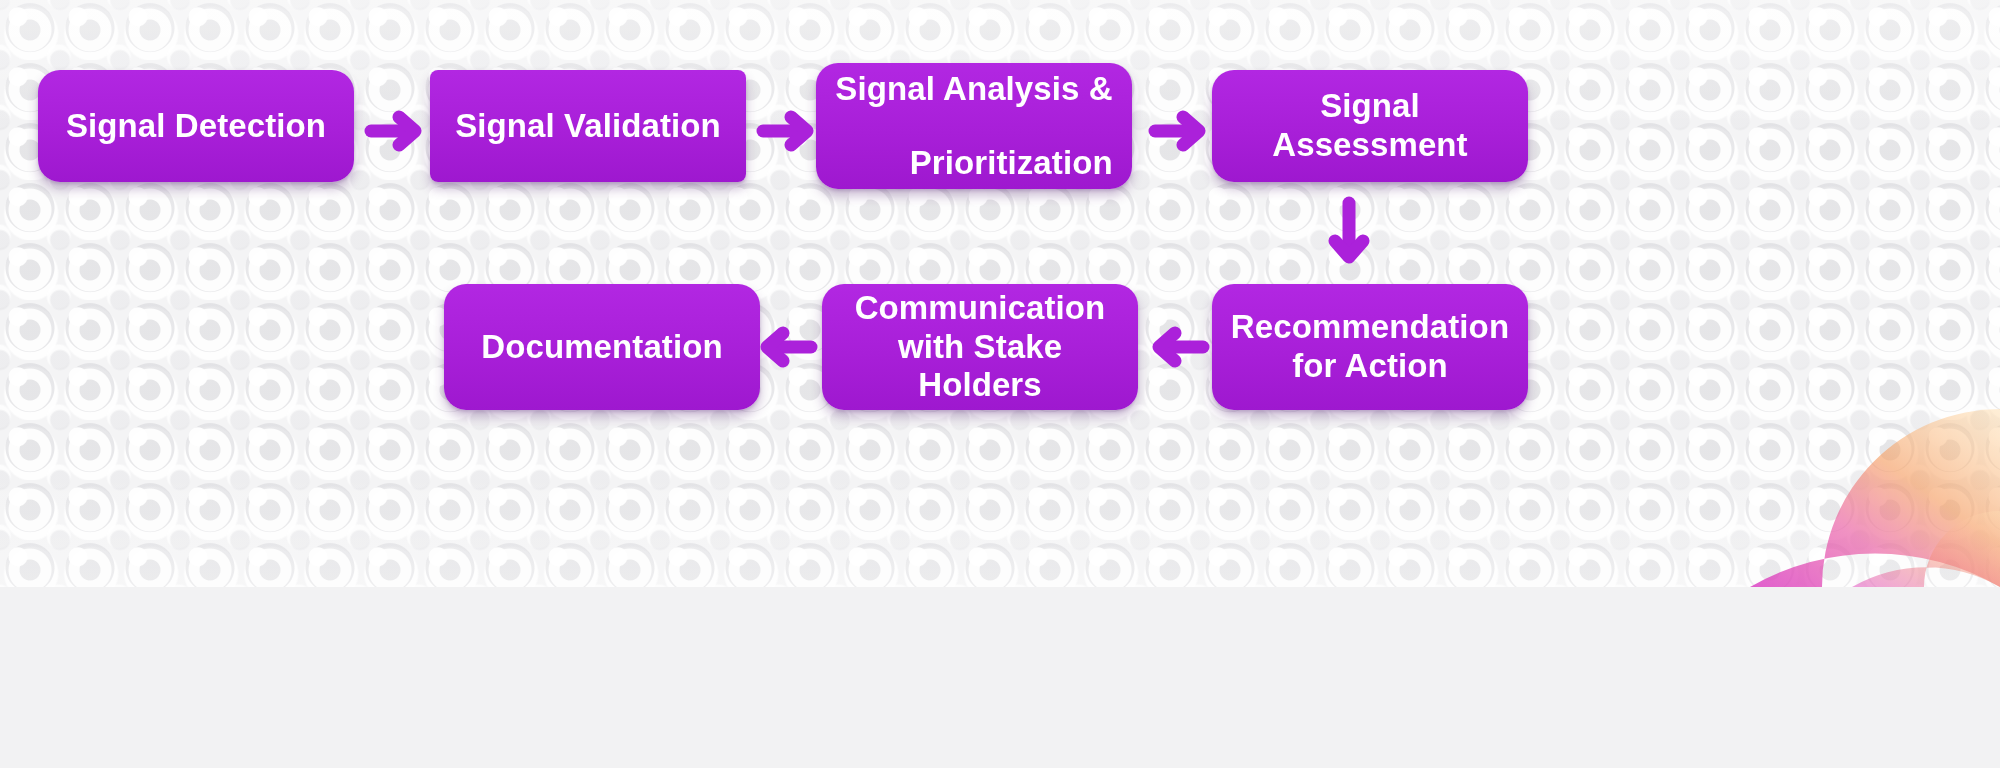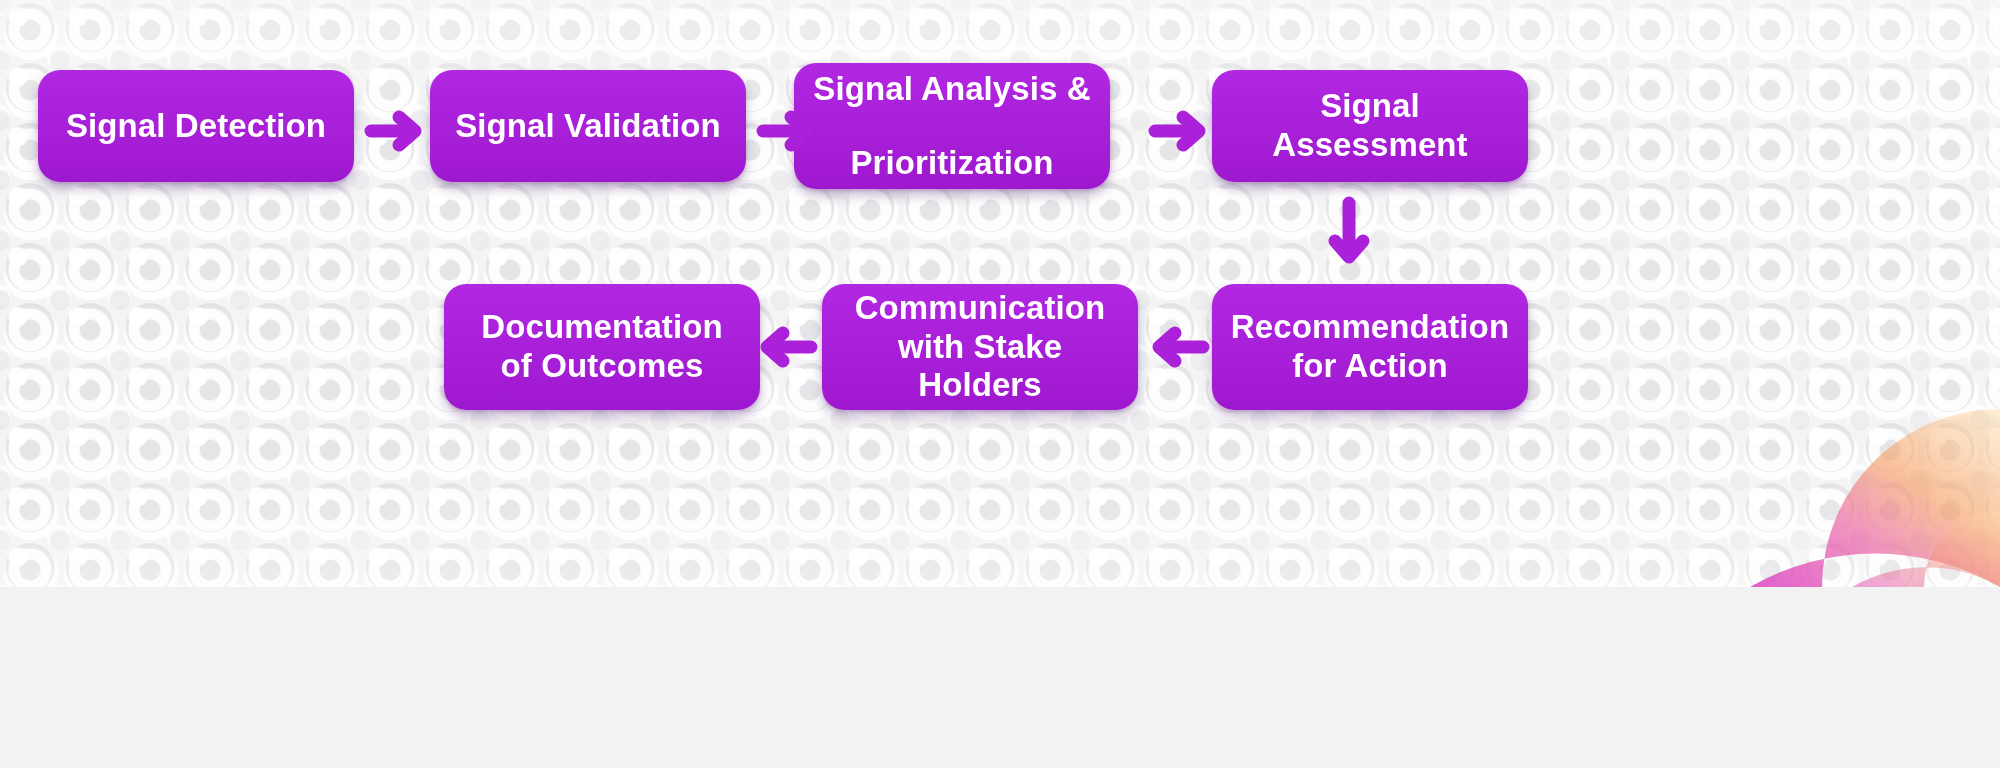--- a/index.html
+++ b/index.html
@@ -102,25 +102,25 @@
         <path d="M330 250 A 250 250 0 0 0 80 250 L 152 250 A 178 178 0 0 1 330 72 Z" fill="url(#arcGrad)"></path>
         <path d="M330 250 A 148 148 0 0 0 182 250 L 254 250 A 76 76 0 0 1 330 174 Z" fill="url(#arcGrad2)"></path>
       </g>
     </svg>
   </div>
 
   <div class="flow-box" style="left:38px;top:70px;width:316px;height:112px;background:linear-gradient(180deg,#b227e2 0%,#a81fd8 55%,#9e18cf 100%);">
     <span class="label">Signal Detection</span>
   </div>
 
-  <div class="flow-box" style="left:430px;top:70px;width:316px;height:112px;background:linear-gradient(180deg,#b227e2 0%,#a81fd8 55%,#9e18cf 100%);">
+  <div class="flow-box" style="left:430px;top:70px;width:316px;height:112px;background:linear-gradient(180deg,#b227e2 0%,#a81fd8 55%,#9e18cf 100%);border-radius:8px;">
     <span class="label">Signal Validation</span>
   </div>
 
-  <div class="flow-box" style="left:794px;top:63px;width:316px;height:126px;background:linear-gradient(180deg,#b227e2 0%,#a81fd8 55%,#9e18cf 100%);">
+  <div class="flow-box" style="left:816px;top:63px;width:316px;height:126px;background:linear-gradient(180deg,#b227e2 0%,#a81fd8 55%,#9e18cf 100%);text-align:right;">
     <span style="display: block;">
       <span class="label" style="display: block;">Signal Analysis &amp;</span>
       <span class="label" style="display: block; margin-top: 35px;">Prioritization</span>
     </span>
   </div>
 
   <div class="flow-box" style="left:1212px;top:70px;width:316px;height:112px;background:linear-gradient(180deg,#b227e2 0%,#a81fd8 55%,#9e18cf 100%);">
     <span class="label">Signal Assessment</span>
   </div>
 
@@ -134,21 +134,20 @@
   <div class="flow-box" style="left:1212px;top:284px;width:316px;height:126px;background:linear-gradient(180deg,#b227e2 0%,#a81fd8 55%,#9e18cf 100%);">
     <span style="display: block;">
       <span class="label" style="display: block;">Recommendation</span>
       <span class="label" style="display: block;">for Action</span>
     </span>
   </div>
 
   <div class="flow-box" style="left:444px;top:284px;width:316px;height:126px;background:linear-gradient(180deg,#b227e2 0%,#a81fd8 55%,#9e18cf 100%);">
     <span style="display: block;">
       <span class="label" style="display: block;">Documentation</span>
-      <span class="label" style="display: block;">of Outcomes</span>
     </span>
   </div>
 
   <div class="arrow" style="left:364px;top:110px;width:62px;height:42px;">
     <svg width="62" height="42" viewBox="0 0 62 42" xmlns="http://www.w3.org/2000/svg">
       <g fill="none" stroke="#ab21da" stroke-width="13" stroke-linecap="round" stroke-linejoin="round">
         <line x1="7" y1="21" x2="42" y2="21"></line>
         <polyline points="35,7 51,21 35,35"></polyline>
       </g>
     </svg>

